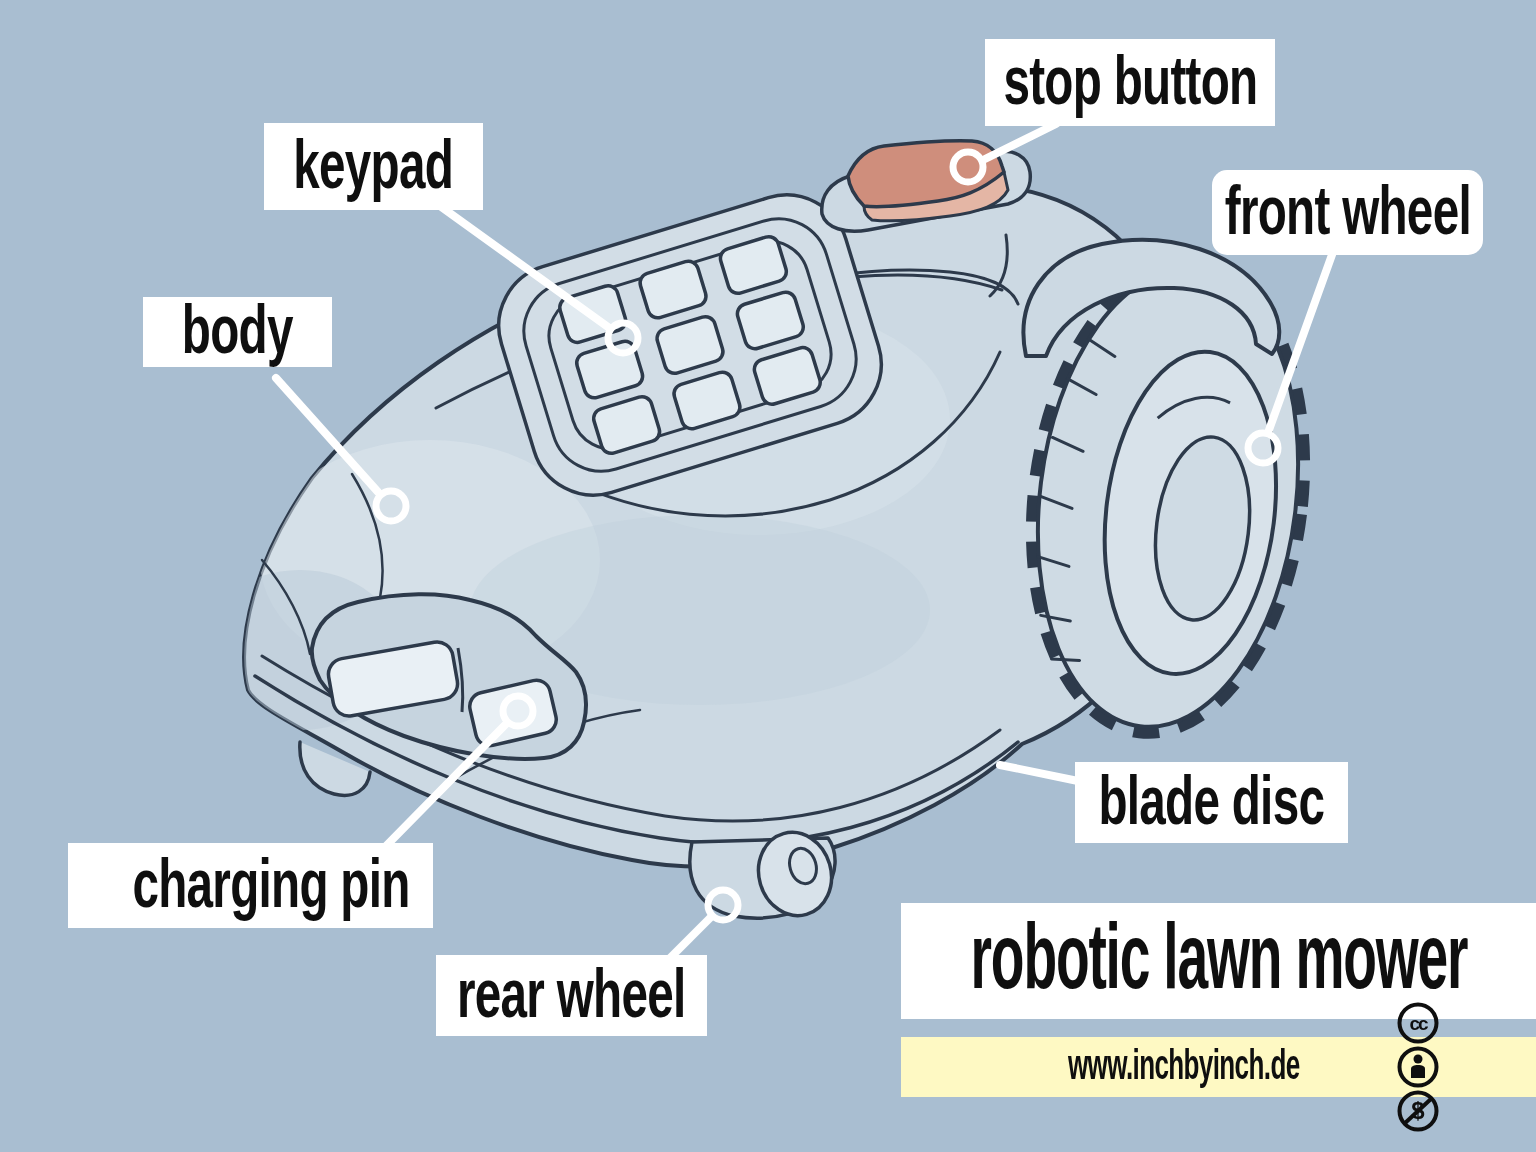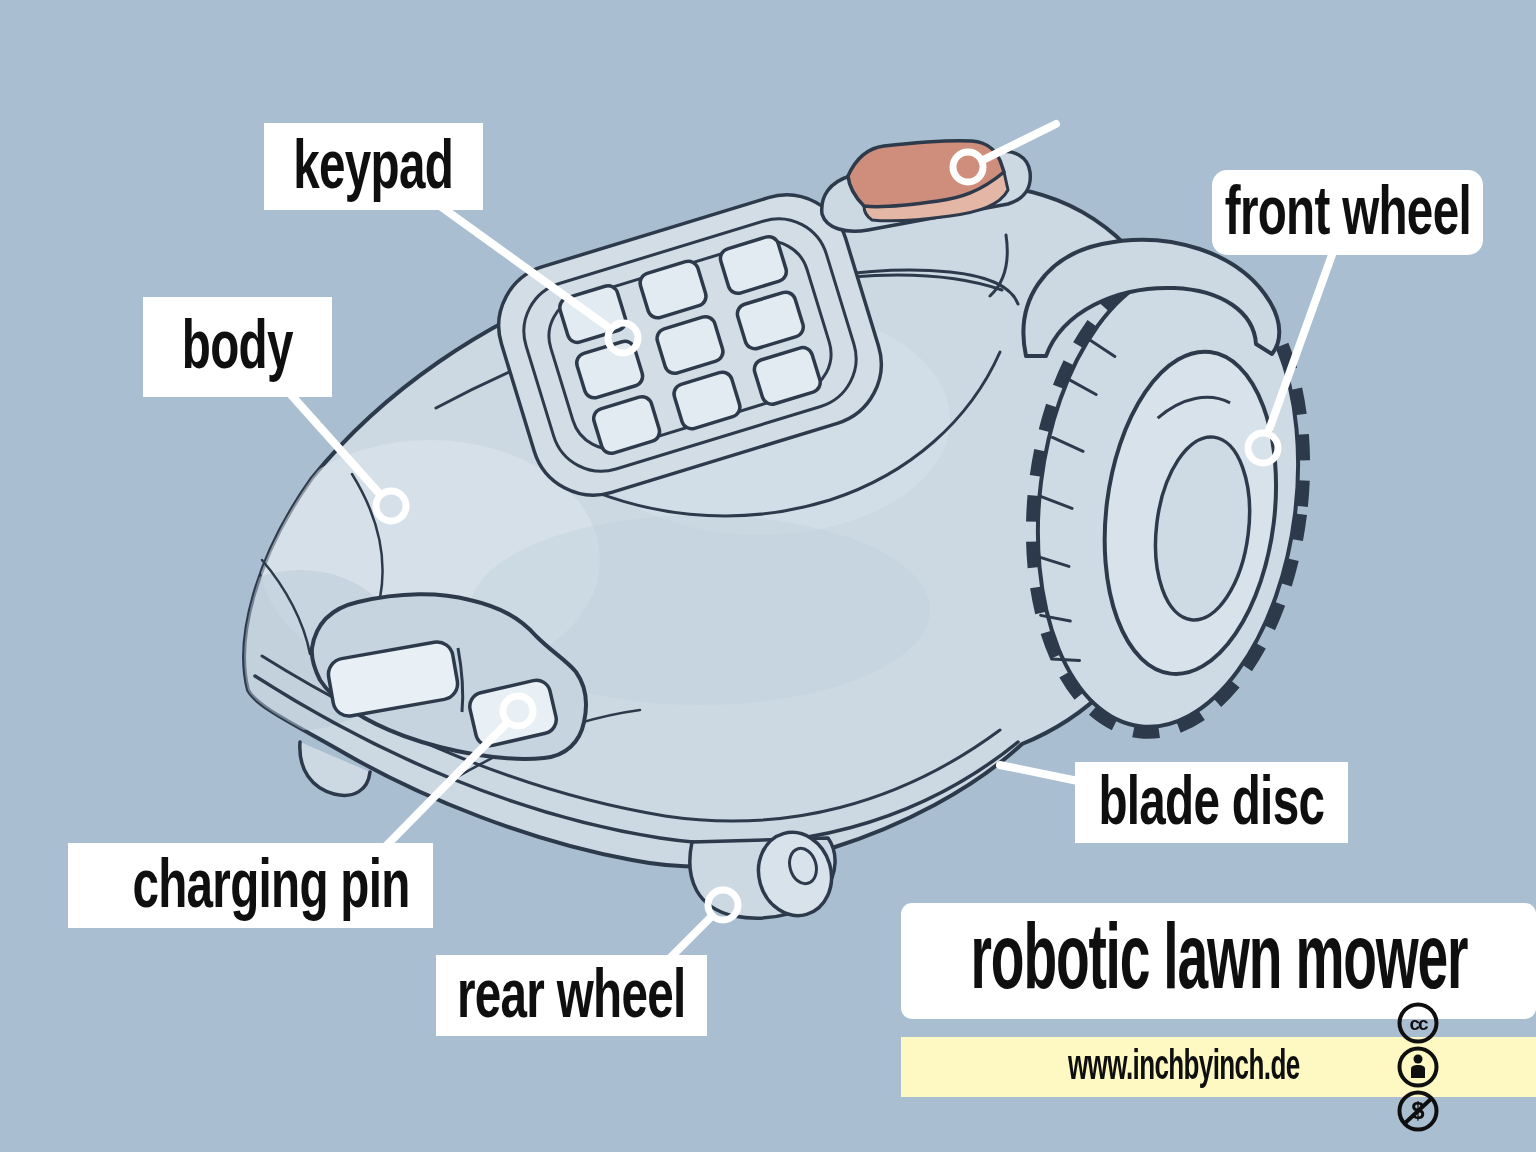--- a/index.html
+++ b/index.html
@@ -24,29 +24,29 @@
     font-size:68px;
     line-height:1;
     letter-spacing:-1px;
     transform:scaleX(0.70);
     transform-origin:center center;
     white-space:nowrap;
     padding-bottom:6px;
   }
   .lbl-stop    {left:985px; top:39px;  width:290px;height:87px;}
   .lbl-keypad  {left:264px; top:123px; width:219px;height:87px;}
-  .lbl-body    {left:143px; top:297px; width:189px;height:100px;}
+  .lbl-body    {left:143px; top:297px; width:189px;height:70px;}
   .lbl-fwheel  {left:1212px;top:170px; width:271px;height:85px;border-radius:15px;}
   .lbl-charge  {left:68px;  top:843px; width:325px;height:85px;padding-left:40px;}
   .lbl-blade   {left:1075px;top:762px; width:273px;height:81px;}
   .lbl-rwheel  {left:436px; top:955px;width:271px;height:81px;}
 
   .title-bar{
     position:absolute;left:901px;top:903px;width:635px;height:116px;
-    background:#ffffff;display:flex;align-items:center;justify-content:center;border-radius:11px;
+    background:#ffffff;display:flex;align-items:center;justify-content:center;
   }
   .title-bar span{
     font-weight:bold;font-size:92px;line-height:1;letter-spacing:-2px;
     transform:scaleX(0.60);transform-origin:center center;white-space:nowrap;
     color:#0f0f0f;padding-bottom:10px;
   }
   .credit-bar{
     position:absolute;left:901px;top:1037px;width:635px;height:60px;
     background:#fef9c3;display:flex;align-items:center;justify-content:center;gap:26px;
   }
@@ -184,20 +184,23 @@
     <g stroke="#ffffff" stroke-width="7" fill="none">
       <circle cx="968" cy="167" r="15"></circle>
       <circle cx="623" cy="338" r="15"></circle>
       <circle cx="391" cy="506" r="15"></circle>
       <circle cx="1263" cy="448" r="15"></circle>
       <circle cx="518" cy="711" r="15"></circle>
       <circle cx="723" cy="905" r="15"></circle>
     </g>
   </svg>
 
+  <div class="label lbl-stop">
+      <span>stop button</span>
+    </div>
   <div class="label lbl-keypad">
       <span>keypad</span>
     </div>
   <div class="label lbl-body">
       <span>body</span>
     </div>
   <div class="label lbl-fwheel">
       <span>front wheel</span>
     </div>
   <div class="label lbl-charge">

